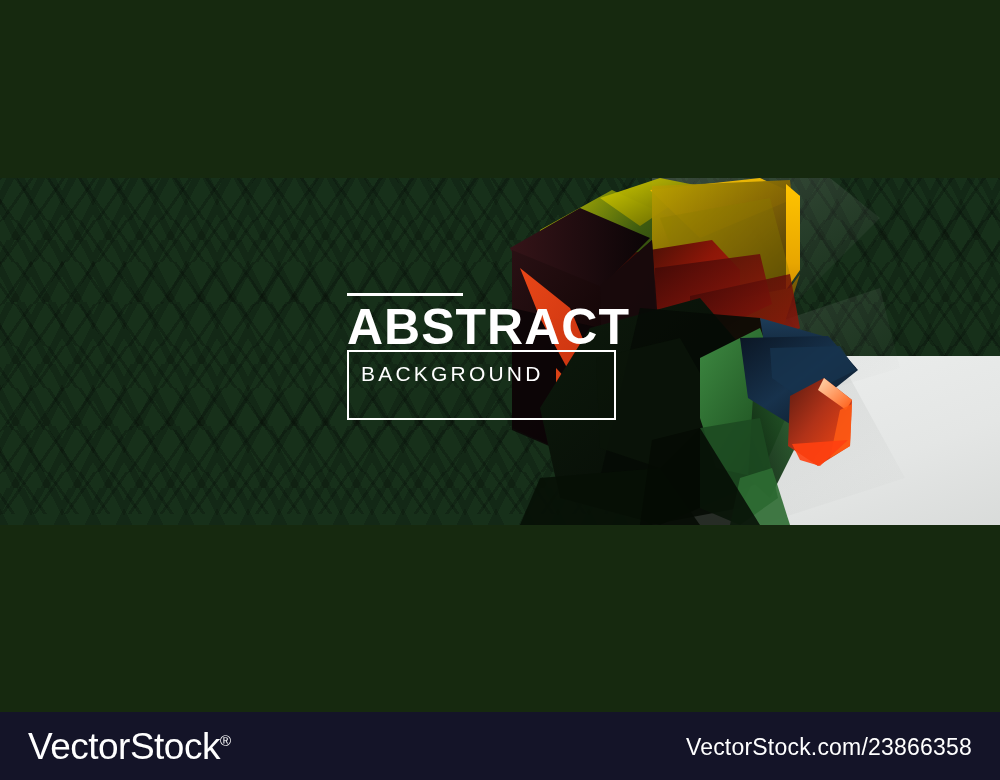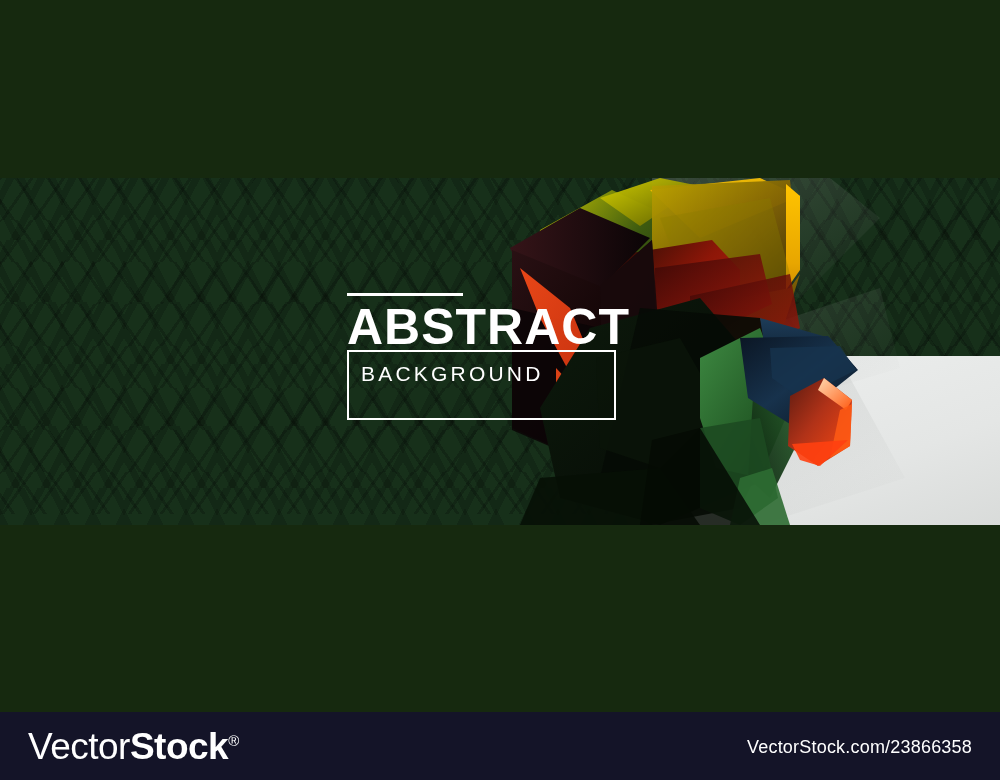--- a/index.html
+++ b/index.html
@@ -58,23 +58,23 @@
   .subtext{
     position:absolute;left:12px;top:10px;
     color:#ffffff;font-size:21px;line-height:24px;letter-spacing:3.2px;
     font-weight:normal;white-space:nowrap;text-align:right;
   }
 
   
   .footer{position:absolute;left:0;top:712px;width:1000px;height:68px;background:#141428;}
   .logo{position:absolute;left:28px;top:718px;color:#ffffff;font-size:37px;line-height:46px;white-space:nowrap;}
   .logo .thin{font-weight:400;letter-spacing:-.5px;}
-  .logo .bold{font-weight:bold;letter-spacing:-.5px;}
+  .logo .bold{font-weight:normal;letter-spacing:-.5px;}
   .logo .reg{font-size:15px;vertical-align:super;font-weight:normal;}
-  .url{position:absolute;right:28px;top:733px;color:#ffffff;font-size:18px;line-height:28px;
+  .url{position:absolute;right:28px;top:733px;color:#ffffff;font-size:23px;line-height:28px;
        letter-spacing:.2px;white-space:nowrap;}
 </style>
 </head>
 <body>
 
 <div id="stage">
 
   <div class="canvas-bg"></div>
 
   <div class="banner">

